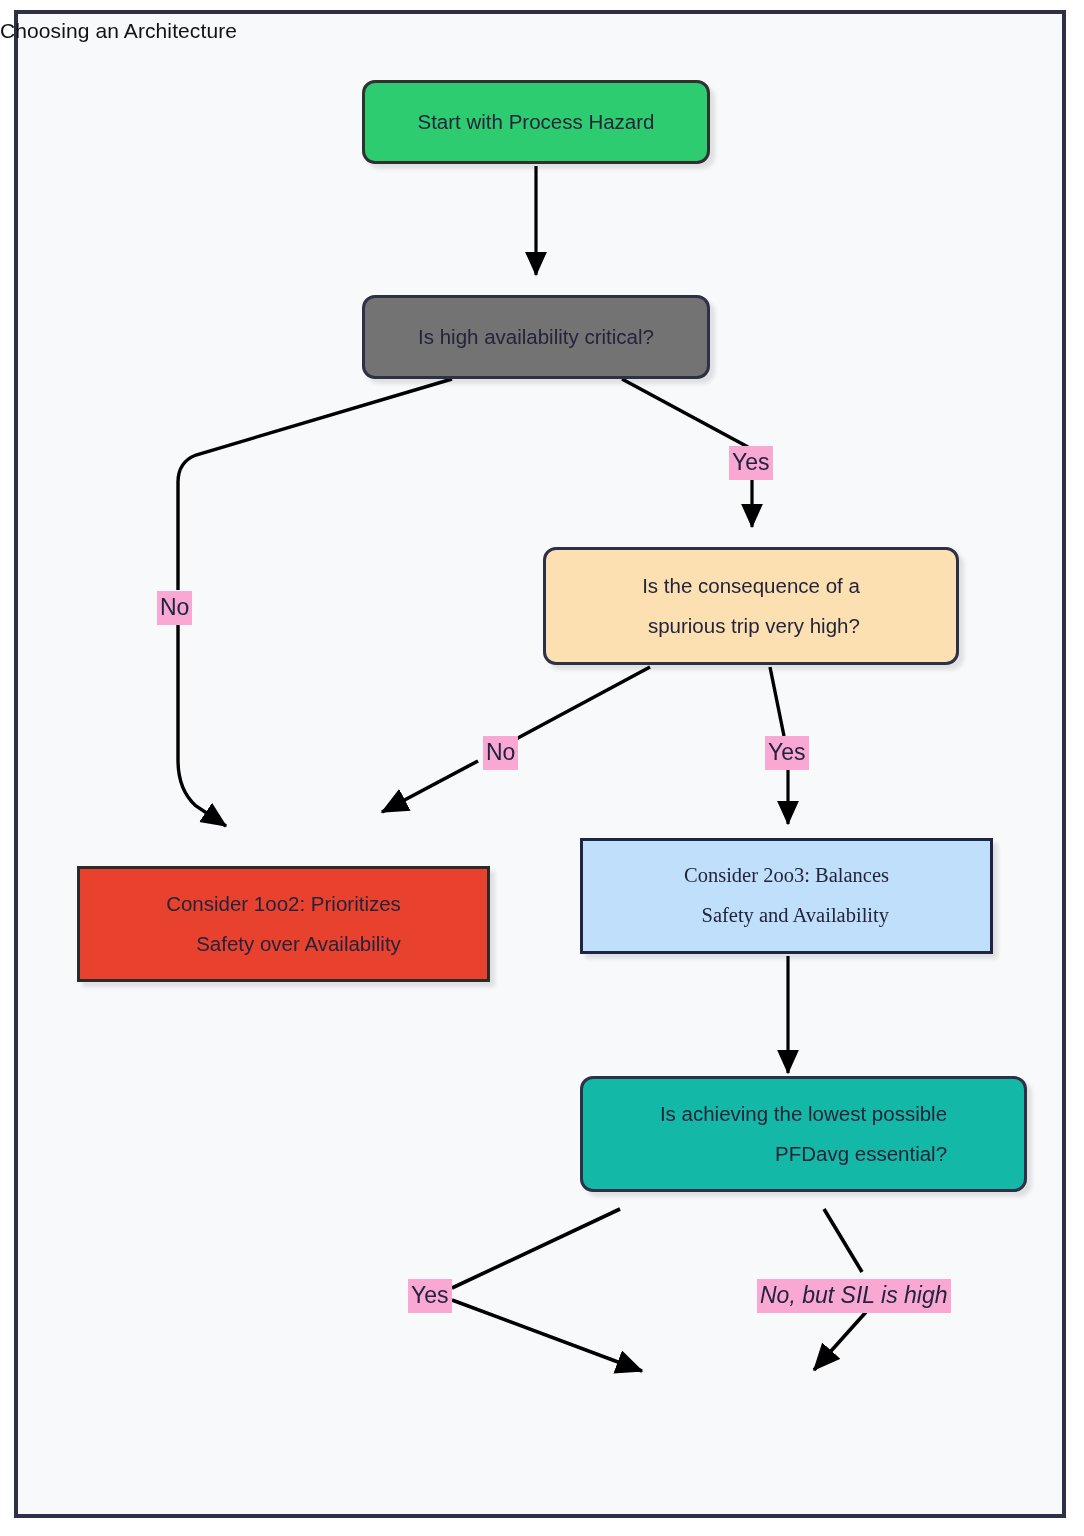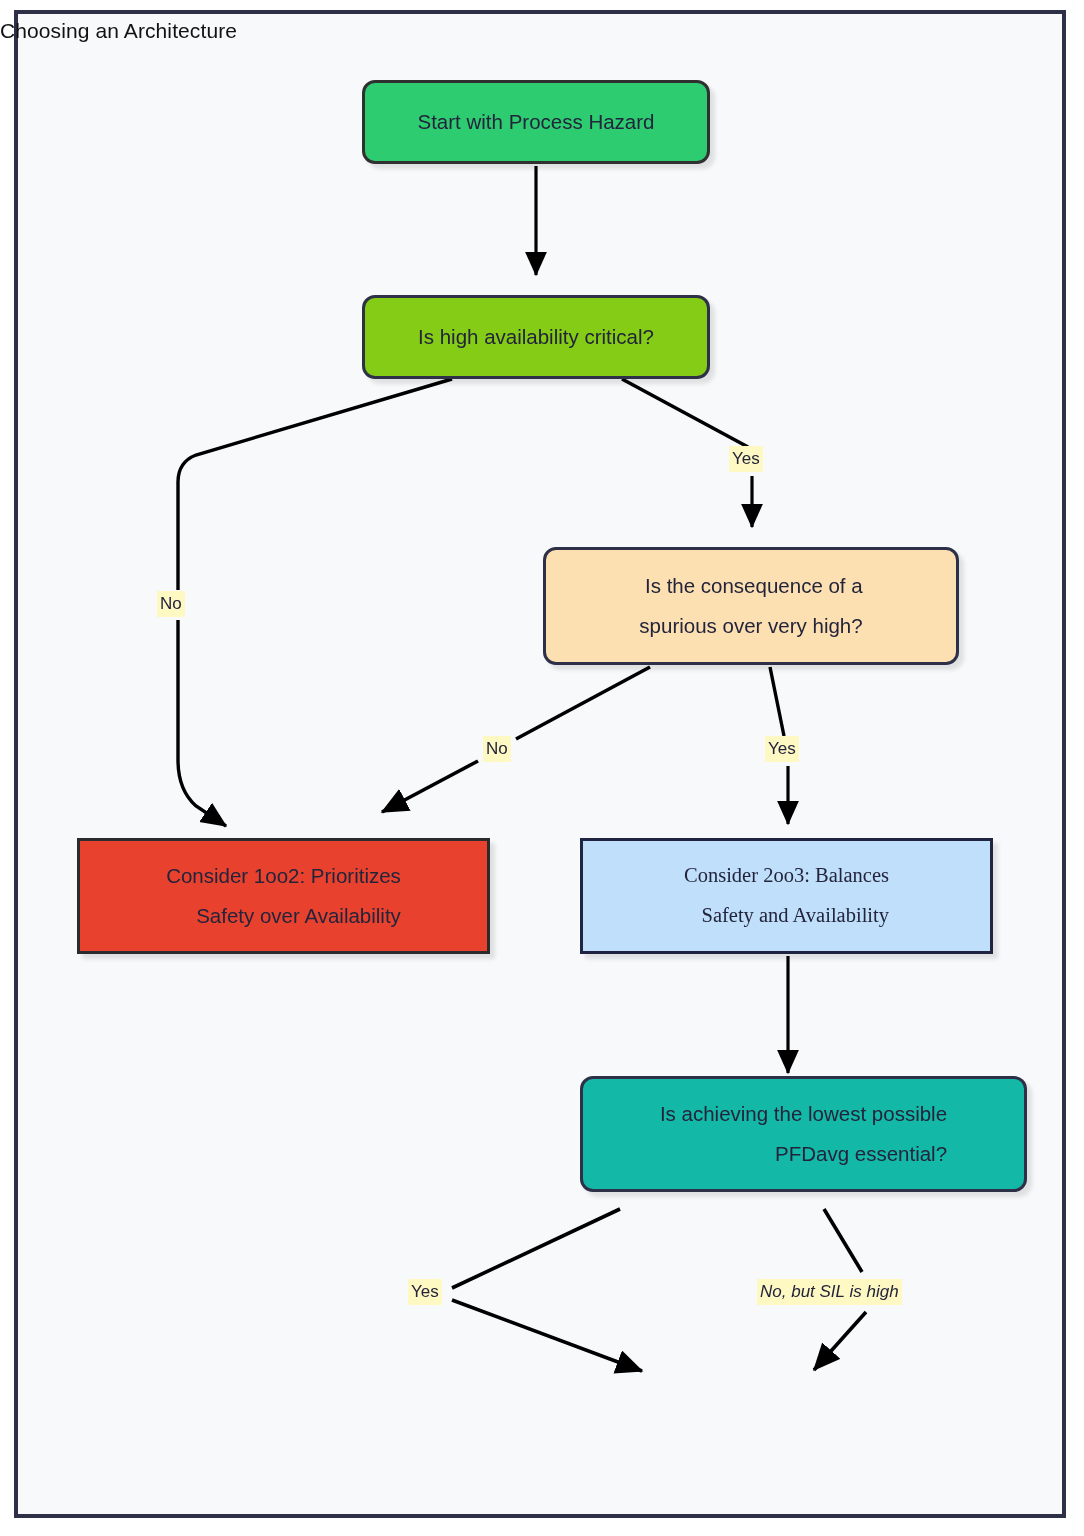--- a/index.html
+++ b/index.html
@@ -65,33 +65,34 @@
     border: 3px solid #2e3047;
     box-shadow: 5px 5px 4px rgba(0,0,0,0.10);
     white-space: pre-line;
   }
   .node.rounded {
     border-radius: 13px;
   }
   .node.sharp {
     border-radius: 0;
     border-color: #2b2b2b;
+    margin-top: 28px;
   }
   .node.sharp-navy {
     border-radius: 0;
     border-color: #1f2540;
   }
   #node-start {
     left: 362px; top: 80px; width: 348px; height: 84px;
     background: #2ecc71;
     border-color: #303030;
   }
   #node-avail {
     left: 362px; top: 295px; width: 348px; height: 84px;
-    background: #84cc16;
+    background: #737373;
   }
   #node-spurious {
     left: 543px; top: 547px; width: 416px; height: 118px;
     background: #fde0b2;
   }
   #node-1oo2 {
     left: 77px; top: 838px; width: 413px; height: 116px;
     background: #e8422f;
   }
   #node-2oo3 {
@@ -102,23 +103,23 @@
   #node-pfd {
     left: 580px; top: 1076px; width: 447px; height: 116px;
     background: #14b8a6;
   }
   #node-best {
     left: 625px; top: 1385px; width: 328px; height: 70px;
     background: #3498db;
   }
   .edge-label {
     position: absolute;
-    background: #fef9c3;
+    background: #f9a8d4;
     color: #23243b;
-    font-size: 17px;
+    font-size: 23px;
     line-height: 1.25;
     padding: 2px 3px 3px 3px;
     white-space: nowrap;
   }
   #lbl-yes-avail { left: 729px; top: 446px; }
   #lbl-no-avail  { left: 157px; top: 591px; }
   #lbl-no-spur   { left: 483px; top: 736px; }
   #lbl-yes-spur  { left: 765px; top: 736px; }
   #lbl-yes-pfd   { left: 408px; top: 1279px; }
   #lbl-no-sil    { left: 757px; top: 1279px; font-style: italic; }
@@ -177,21 +178,21 @@
         <path d="M824,1209 L862,1272" stroke="#000000" stroke-width="3.6" fill="none"></path>
         <path d="M866,1312 L814,1370" stroke="#000000" stroke-width="3.6" fill="none" marker-end="url(#arrow)"></path>
       </g>
     </svg>
 
     <div class="node rounded" id="node-start">Start with Process Hazard</div>
 
     <div class="node rounded" id="node-avail">Is high availability critical?</div>
 
     <div class="node rounded" id="node-spurious">Is the consequence of a
-spurious over very high?</div>
+spurious trip very high?</div>
 
     <div class="node sharp" id="node-1oo2">Consider 1oo2: Prioritizes
 Safety over Availability</div>
 
     <div class="node sharp-navy" id="node-2oo3">Consider 2oo3: Balances
 Safety and Availability</div>
 
     <div class="node rounded" id="node-pfd">Is achieving the lowest possible
 PFDavg essential?</div>
 

